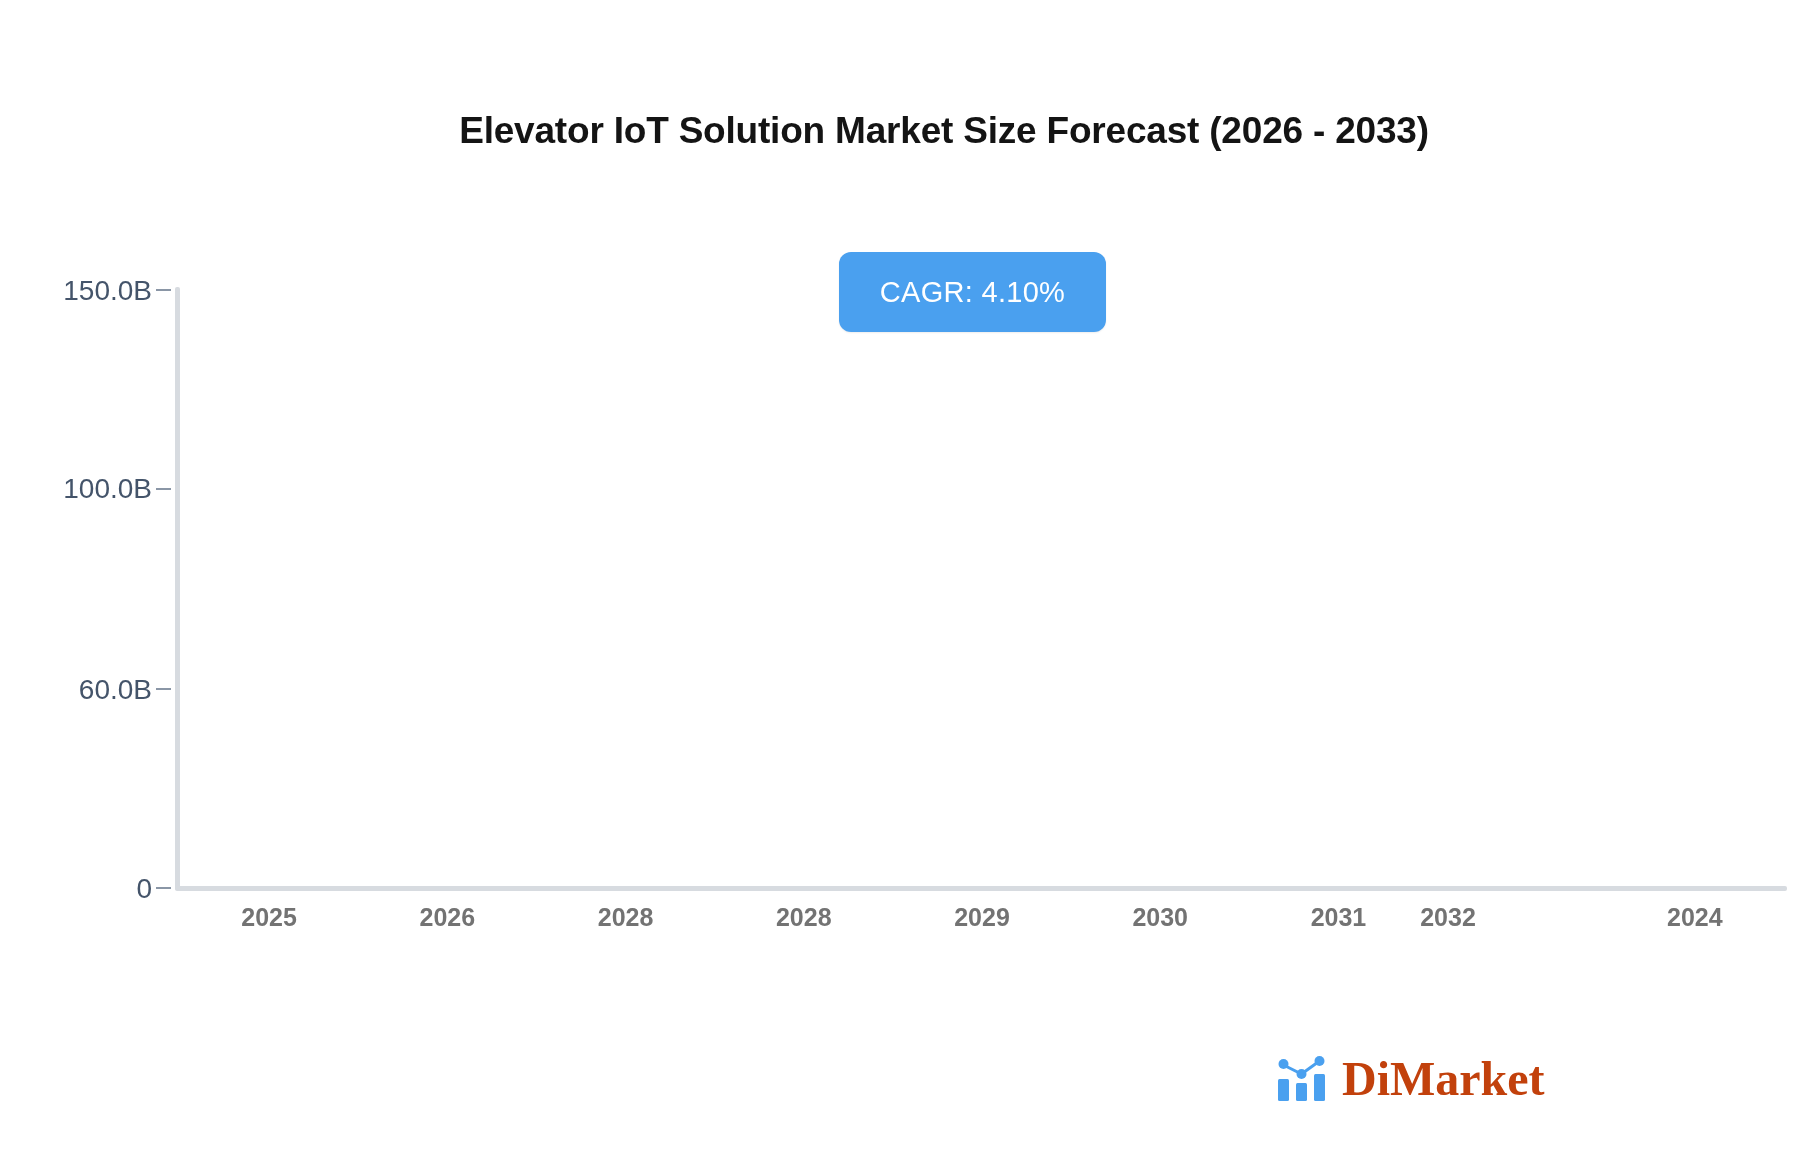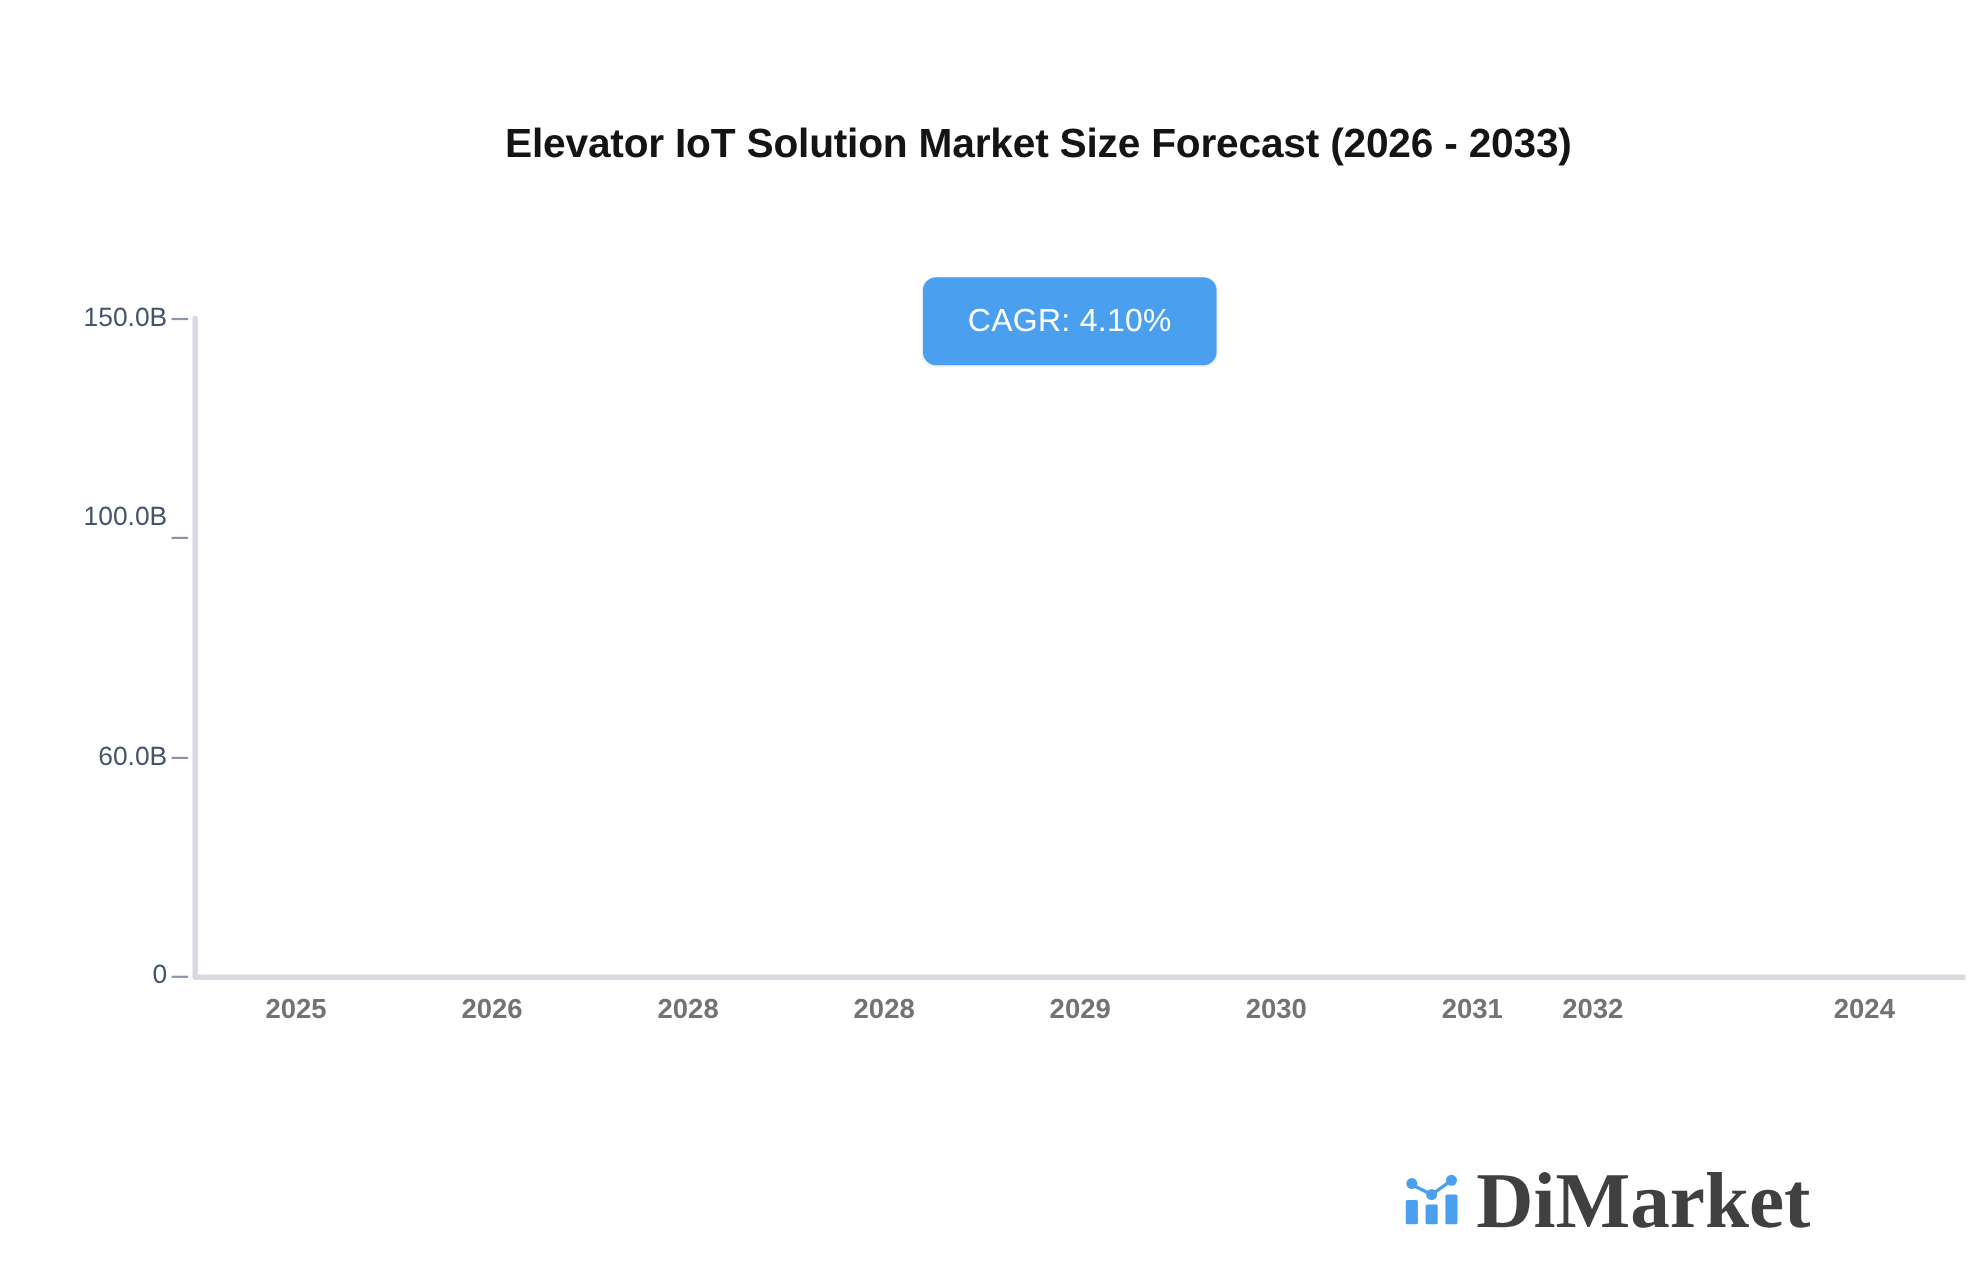--- a/index.html
+++ b/index.html
@@ -90,21 +90,21 @@
     top: 886px;
     width: 1612px;
     height: 5px;
     background: #d7dbe0;
     border-radius: 2px;
   }
   .y-tick-label {
     position: absolute;
     right: 0;
     text-align: right;
-    font-size: 24px;
+    font-size: 28px;
     color: #44546a;
     font-family: "Liberation Sans", sans-serif;
     white-space: nowrap;
   }
   .y-tick-wrap {
     position: absolute;
     left: 0;
     width: 108px;
     height: 26px;
   }
@@ -142,23 +142,23 @@
     align-items: center;
     gap: 14px;
   }
   .logo-icon {
     width: 52px;
     height: 48px;
     display: block;
   }
   .logo-text {
     font-family: "Liberation Serif", serif;
-    font-size: 72px;
+    font-size: 48px;
     font-weight: 700;
-    color: #404040;
+    color: #c2410c;
     letter-spacing: 0px;
     line-height: 1;
   }
 </style>
 </head>
 <body>
 
 <div id="chart-root">
 
   <div class="title">Elevator IoT Solution Market Size Forecast (2026 - 2033)</div>
@@ -172,21 +172,21 @@
     <div class="x-axis-line"></div>
     <div id="y-ticks">
         <div class="y-tick-wrap" style="top: 873px;">
           <div class="y-tick-label">0</div>
         </div>
         <div class="y-tick-dash" style="top: 887px;"></div>
         <div class="y-tick-wrap" style="top: 673.667px;">
           <div class="y-tick-label">60.0B</div>
         </div>
         <div class="y-tick-dash" style="top: 687.667px;"></div>
-        <div class="y-tick-wrap" style="top: 456px;">
+        <div class="y-tick-wrap" style="top: 473px;">
           <div class="y-tick-label">100.0B</div>
         </div>
         <div class="y-tick-dash" style="top: 488.333px;"></div>
         <div class="y-tick-wrap" style="top: 275px;">
           <div class="y-tick-label">150.0B</div>
         </div>
         <div class="y-tick-dash" style="top: 289px;"></div>
       </div>
     <div id="x-ticks">
         <div class="x-tick-label" style="left: 155.111px; width: 140px;">2025</div>

